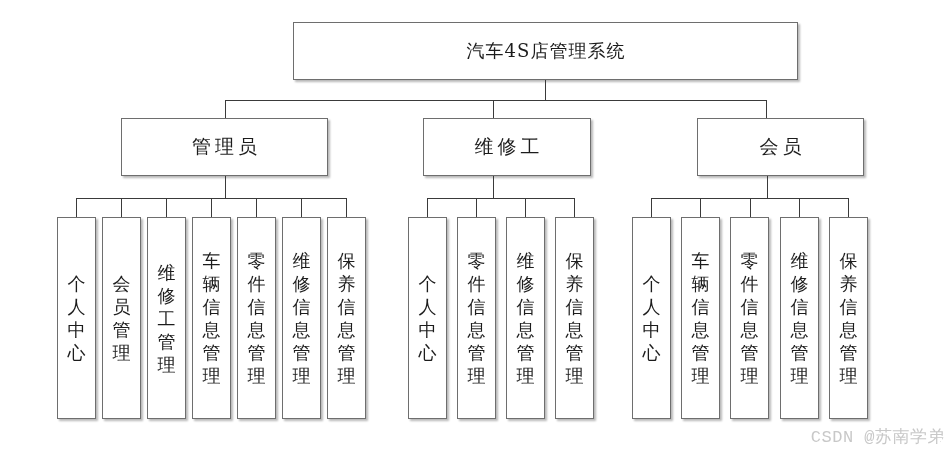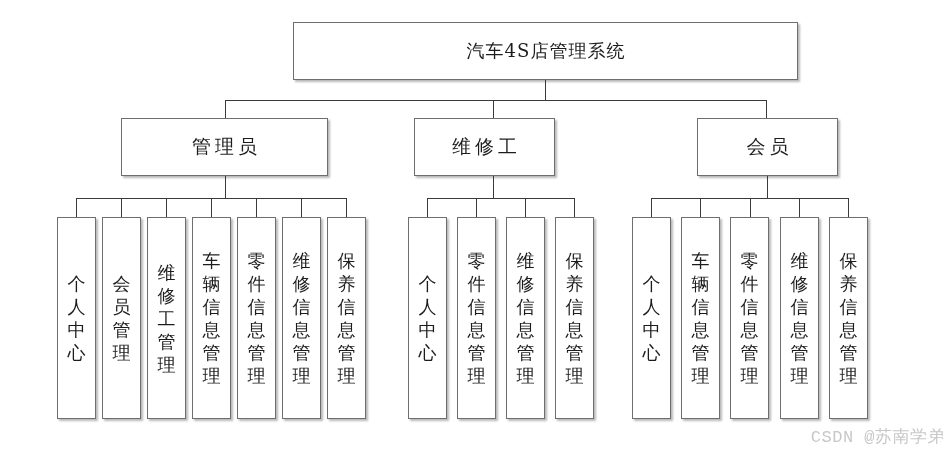--- a/index.html
+++ b/index.html
@@ -18,22 +18,22 @@
     background:#ffffff;
     border:1px solid #6e6e6e;
     box-shadow:2px 2px 2px #b9b9b9;
     display:flex;
     align-items:center;
     justify-content:center;
   }
   .root-box{left:293px;top:22px;width:505px;height:58px;}
   .branch-box{top:118px;height:58px;}
   .branch-admin{left:121px;width:207px;}
-  .branch-mechanic{left:414px;width:141px;}
-  .branch-member{left:697px;width:141px;}
+  .branch-mechanic{left:423px;width:168px;}
+  .branch-member{left:697px;width:167px;}
   .hlabel{font-size:19px;letter-spacing:4px;text-indent:4px;white-space:nowrap;}
   .root-box .hlabel{font-size:18px;letter-spacing:1px;text-indent:1px;}
   .leaf{top:217px;width:39px;height:202px;}
   .vlabel{
     white-space:pre-line;
     text-align:center;
     font-size:18px;
     line-height:23px;
   }
   .line{position:absolute;background:#3a3a3a;}

